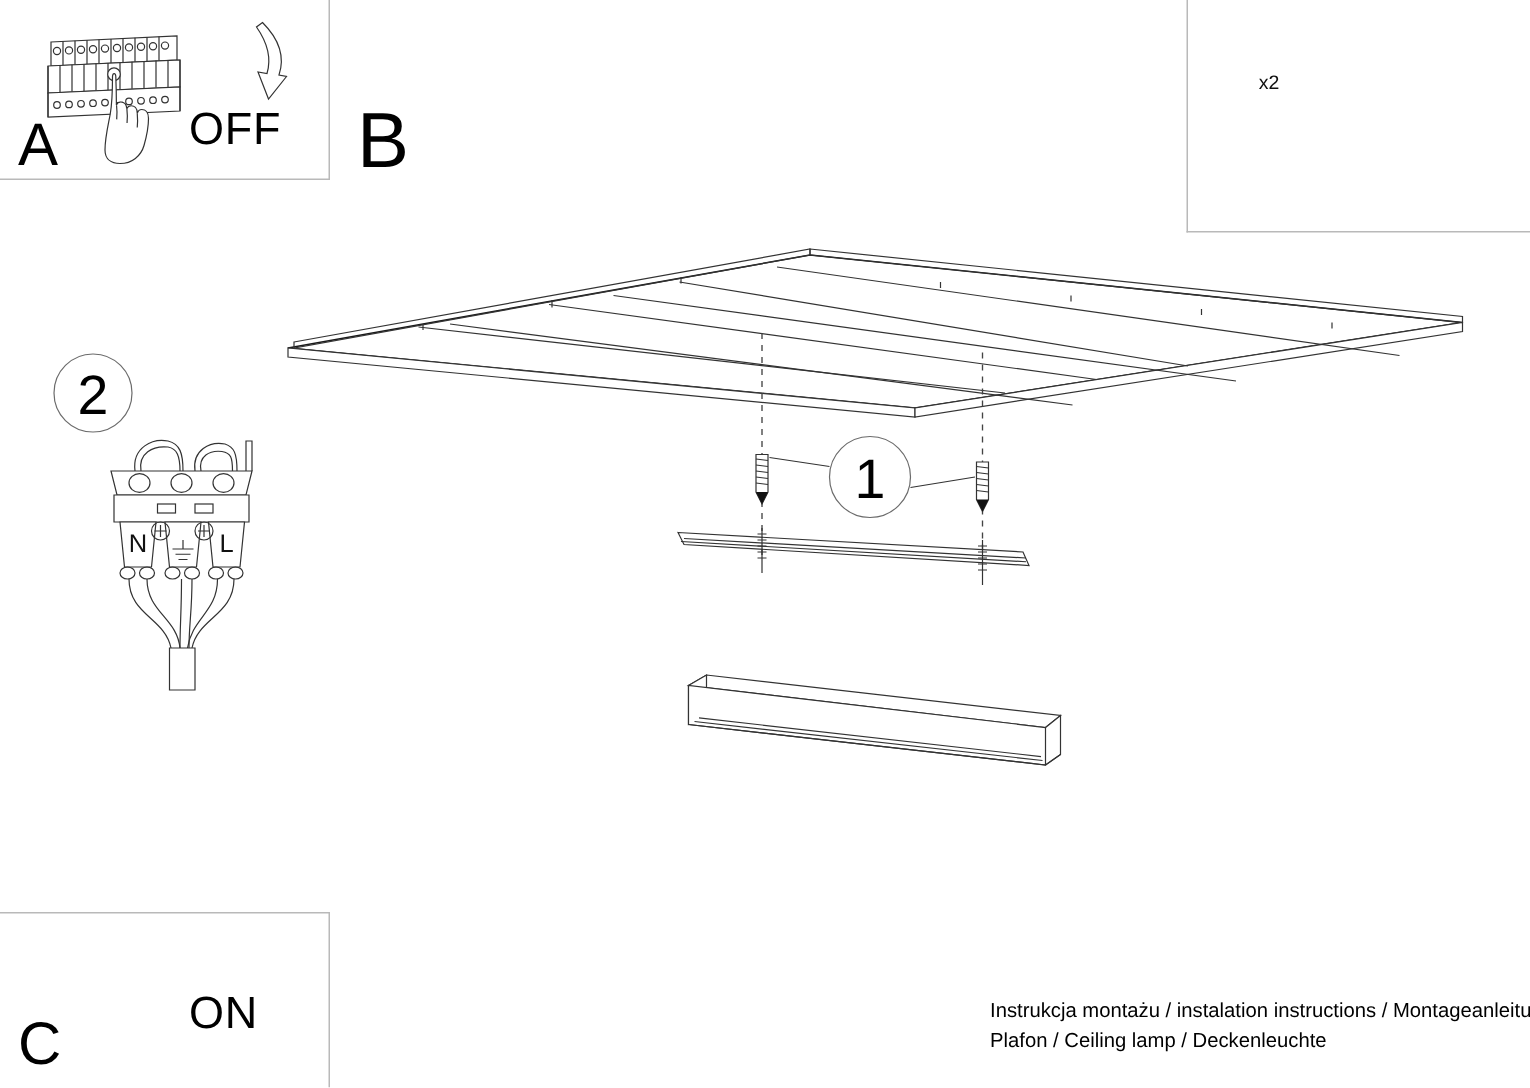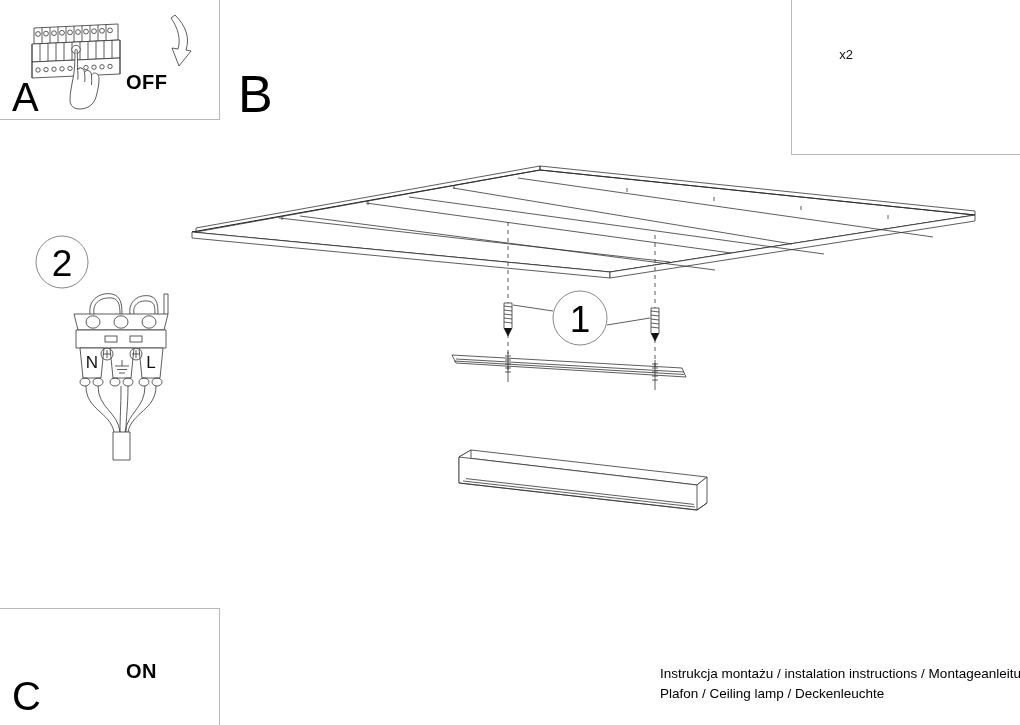--- a/index.html
+++ b/index.html
@@ -4,21 +4,21 @@
 <style>
   html,body{margin:0;padding:0;background:#fff;}
   body{width:1020px;height:725px;position:relative;overflow:hidden;
        font-family:"Liberation Sans",sans-serif;color:#000;}
   .stage{position:absolute;left:0;top:0;width:1020px;height:725px;}
   .panel{position:absolute;border:1px solid #b9b9b9;background:#fff;box-sizing:border-box;}
   #panel-a{left:0;top:0;width:220px;height:120px;border-left:none;border-top:none;}
   #panel-c{left:0;top:608px;width:220px;height:117px;border-left:none;border-bottom:none;}
   #panel-parts{left:791px;top:0;width:229px;height:155px;border-right:none;border-top:none;}
   .big-letter{position:absolute;font-size:40px;line-height:1;font-weight:400;}
-  .word{position:absolute;font-size:20px;line-height:1;font-weight:700;letter-spacing:.5px;}
+  .word{position:absolute;font-size:30px;line-height:1;font-weight:400;letter-spacing:.5px;}
   #letter-a{left:12px;top:77px;}
   #letter-c{left:12px;top:676px;}
   #letter-b{left:238px;top:68px;font-size:52px;}
   #word-off{left:126px;top:72px;}
   #word-on{left:126px;top:661px;text-align:center;}
   .svgwrap{position:absolute;left:0;top:0;}
   .caption{position:absolute;left:660px;top:664px;width:380px;font-size:13.5px;line-height:20px;white-space:nowrap;}
   .caption div{white-space:nowrap;}
   svg{display:block;overflow:visible;}
   .ln{fill:none;stroke:#1a1a1a;stroke-width:1;}

